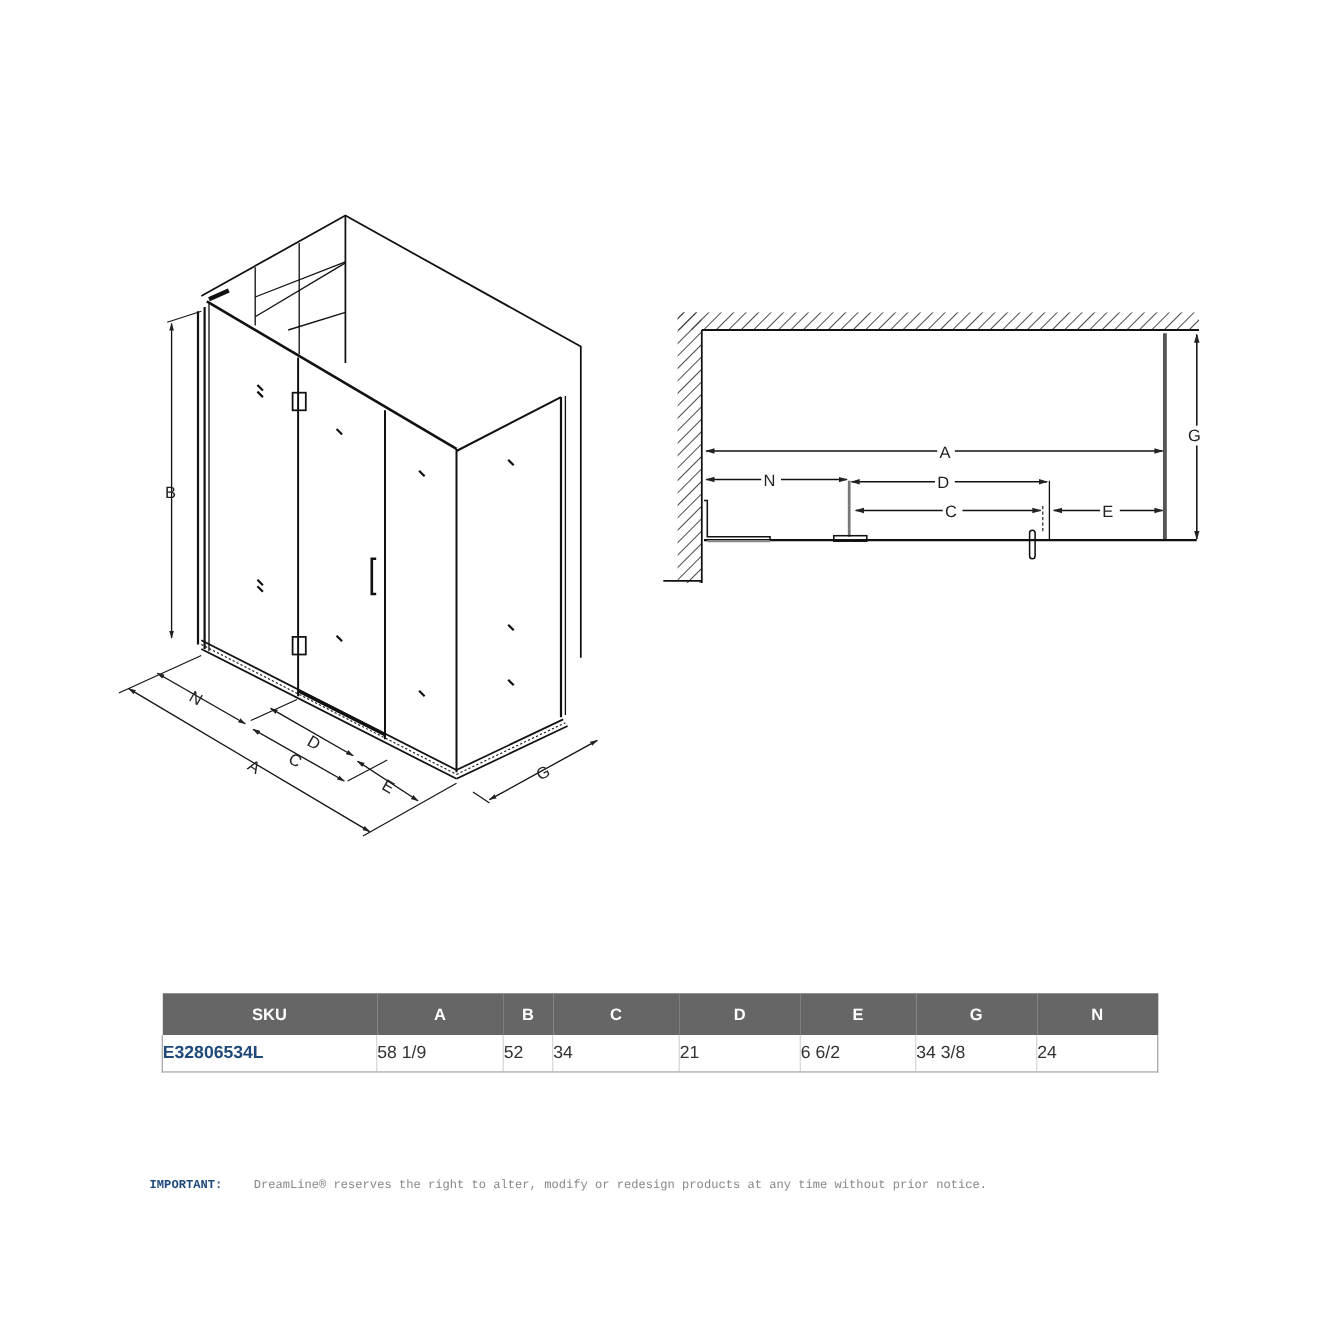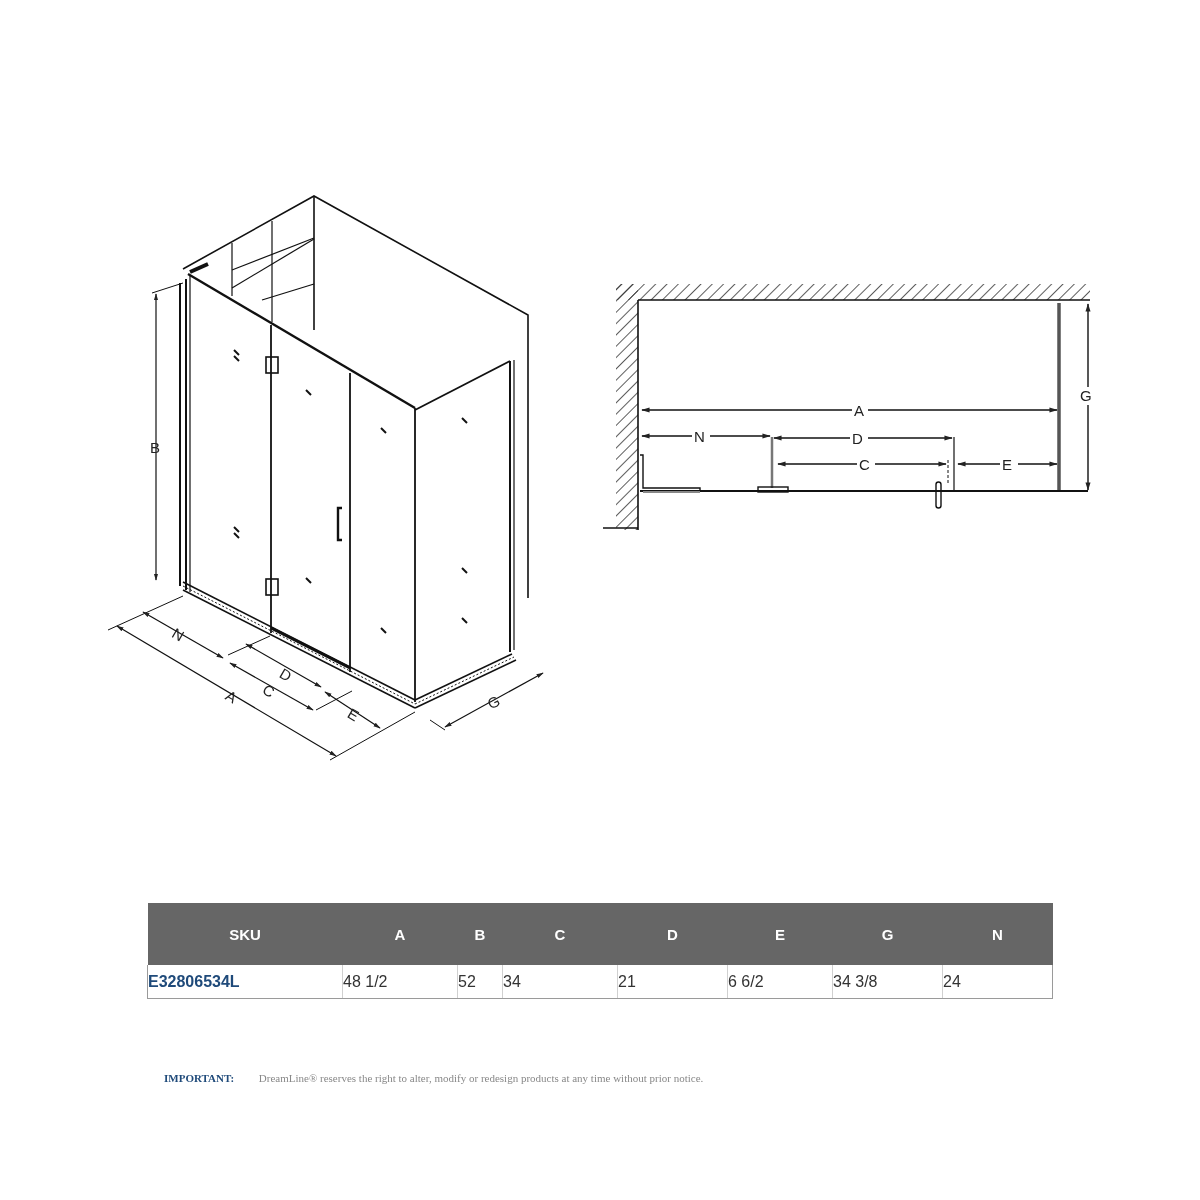--- a/index.html
+++ b/index.html
@@ -6,32 +6,32 @@
     body { width: 1200px; height: 1200px; position: relative; overflow: hidden; font-family: "Liberation Sans", sans-serif; }
     .diagram { position: absolute; left: 0; top: 0; }
     .dim-label { font-family: "Liberation Sans", sans-serif; font-size: 15px; fill: #222; }
     .spec-table {
       position: absolute; left: 147px; top: 903px; width: 905px;
       border-collapse: collapse; table-layout: fixed;
       font-family: "Liberation Sans", sans-serif;
     }
     .spec-table th {
       background: #666666; color: #ffffff; font-weight: bold; font-size: 15px;
-      height: 38px; padding: 12px; border: none;
+      height: 38px; padding: 0; border: none;
     }
     .spec-table td {
       background: #ffffff; color: #333333; font-size: 16px;
       height: 33px; padding: 0;
       border-left: 1px solid #d0d0d0; border-bottom: 1px solid #9a9a9a;
     }
     .spec-table td:first-child { border-left: 1px solid #9a9a9a; color: #1f4a7a; font-weight: bold; }
     .spec-table td:last-child { border-right: 1px solid #9a9a9a; }
     .notice {
-      position: absolute; left: 164px; top: 1072px; font-size: 11px; color: #888;
-      font-family: Liberation Serif, serif; white-space: nowrap;
+      position: absolute; left: 136px; top: 1072px; font-size: 11px; color: #888;
+      font-family: Liberation Mono, monospace; white-space: nowrap;
     }
     .notice .label { color: #1f4a7a; font-weight: bold; margin-right: 22px; }
   </style>
 </head>
 <body>
 
 <svg class="diagram" width="1200" height="880" viewBox="0 0 1200 880" xmlns="http://www.w3.org/2000/svg">
   <defs>
     <marker id="arr" viewBox="0 0 10 10" refX="9" refY="5" markerWidth="6" markerHeight="6" orient="auto-start-reverse">
       <path d="M0,2 L10,5 L0,8 z" fill="#222"></path>
@@ -195,21 +195,21 @@
       <th>C</th>
       <th>D</th>
       <th>E</th>
       <th>G</th>
       <th>N</th>
     </tr>
   </thead>
   <tbody>
     <tr>
       <td>E32806534L</td>
-      <td>48 1/2</td>
+      <td>58 1/9</td>
       <td>52</td>
       <td>34</td>
       <td>21</td>
       <td>6 6/2</td>
       <td>34 3/8</td>
       <td>24</td>
     </tr>
   </tbody>
 </table>
 

